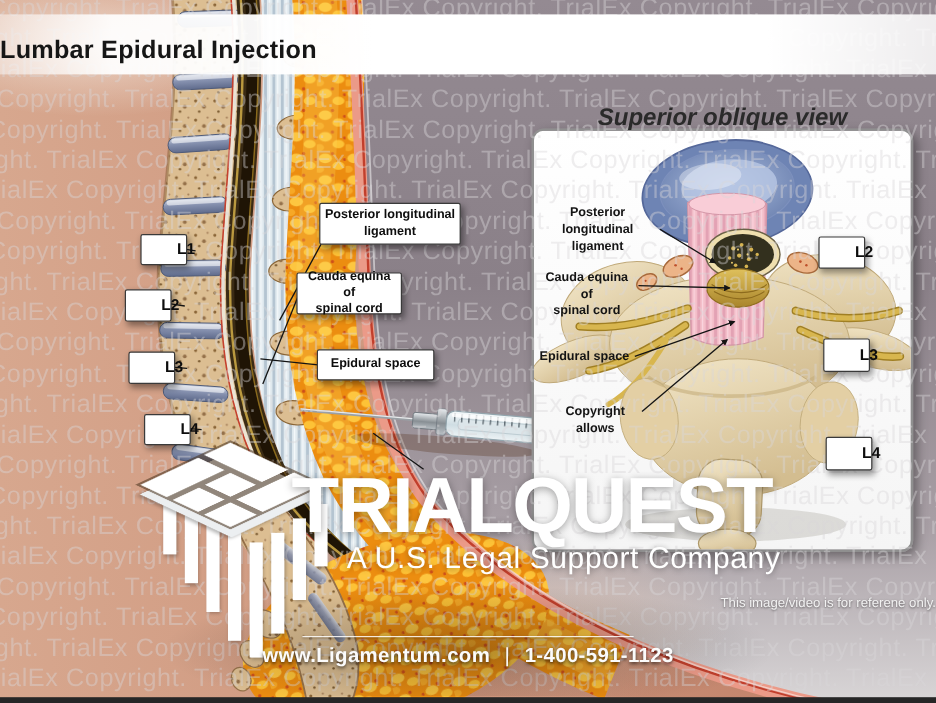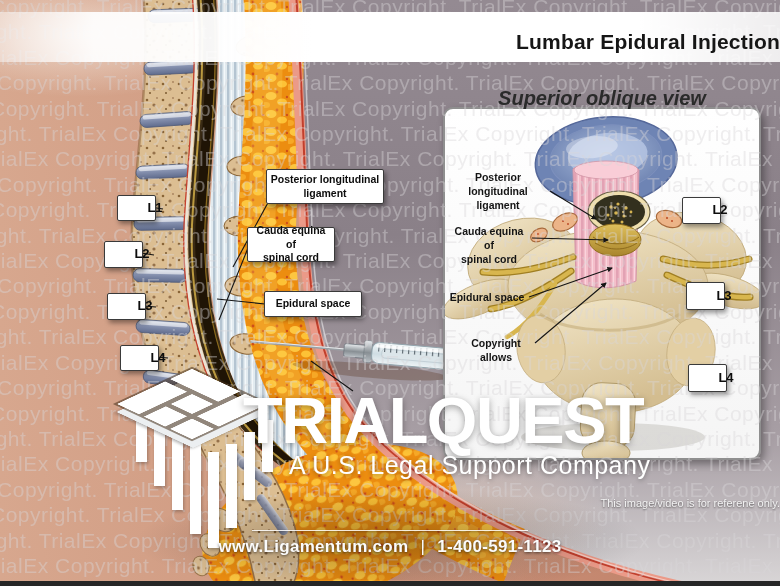--- a/index.html
+++ b/index.html
@@ -26,21 +26,21 @@
   .wm-row:nth-child(4n+2){margin-left:-68px}
   .wm-row:nth-child(4n+3){margin-left:-126px}
   .wm-row:nth-child(4n+4){margin-left:-184px}
   .lines{position:absolute;left:0;top:0;z-index:4;pointer-events:none;}
   
   .title-band{
     position:absolute;left:0;top:12px;width:780px;height:50px;z-index:5;
     background:linear-gradient(90deg,rgba(255,255,255,.45) 0%,rgba(255,255,255,.92) 12%,#fff 40%,#fff 82%,rgba(255,255,255,.85) 100%);
   }
   .page-title{
-    position:absolute;left:0;top:30px;width:780px;text-align:right;z-index:6;
+    position:absolute;left:0;top:30px;width:780px;text-align:left;z-index:6;
     font-size:21px;font-weight:bold;color:#161616;letter-spacing:.2px;
   }
   
   .callout,.vlabel{
     position:absolute;z-index:5;background:#fff;border:1px solid #3a3a3a;border-radius:2px;
     box-shadow:2px 3px 5px rgba(0,0,0,.4);
     display:flex;flex-direction:column;align-items:center;justify-content:center;
     text-align:center;color:#0d0d0d;font-weight:bold;line-height:1.3;padding-left:37px;
   }
   .callout{font-size:10.5px;padding:2px 3px;}

